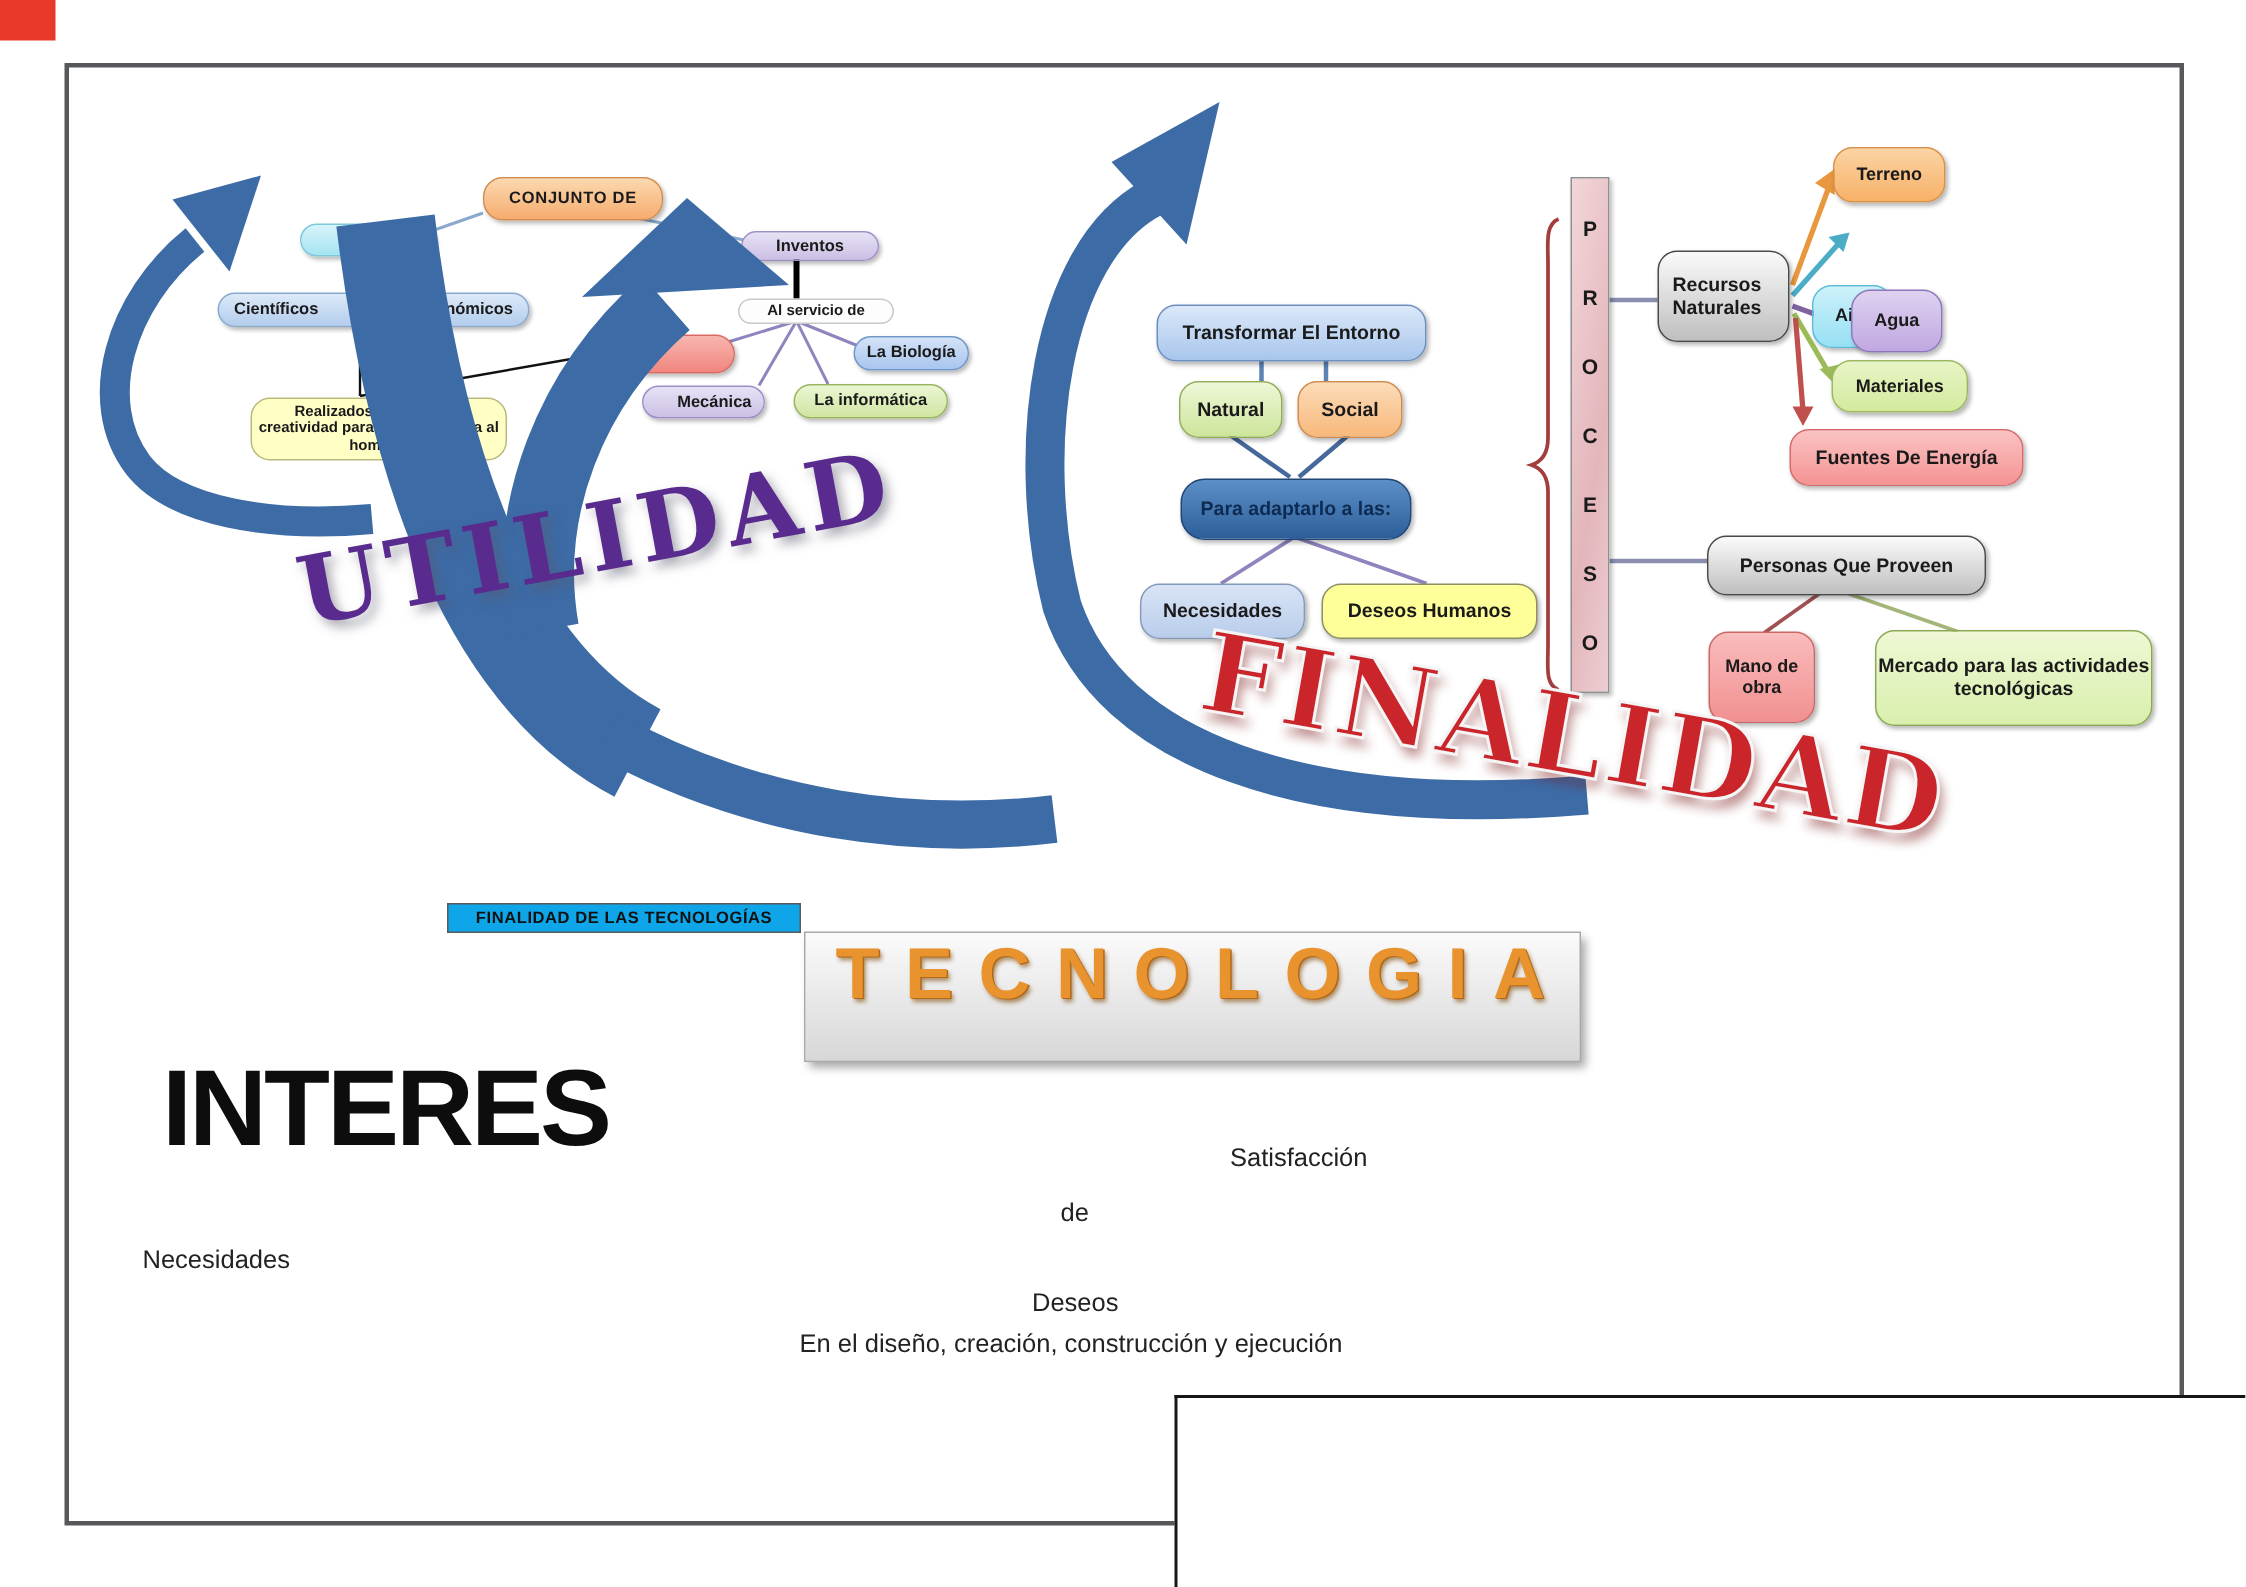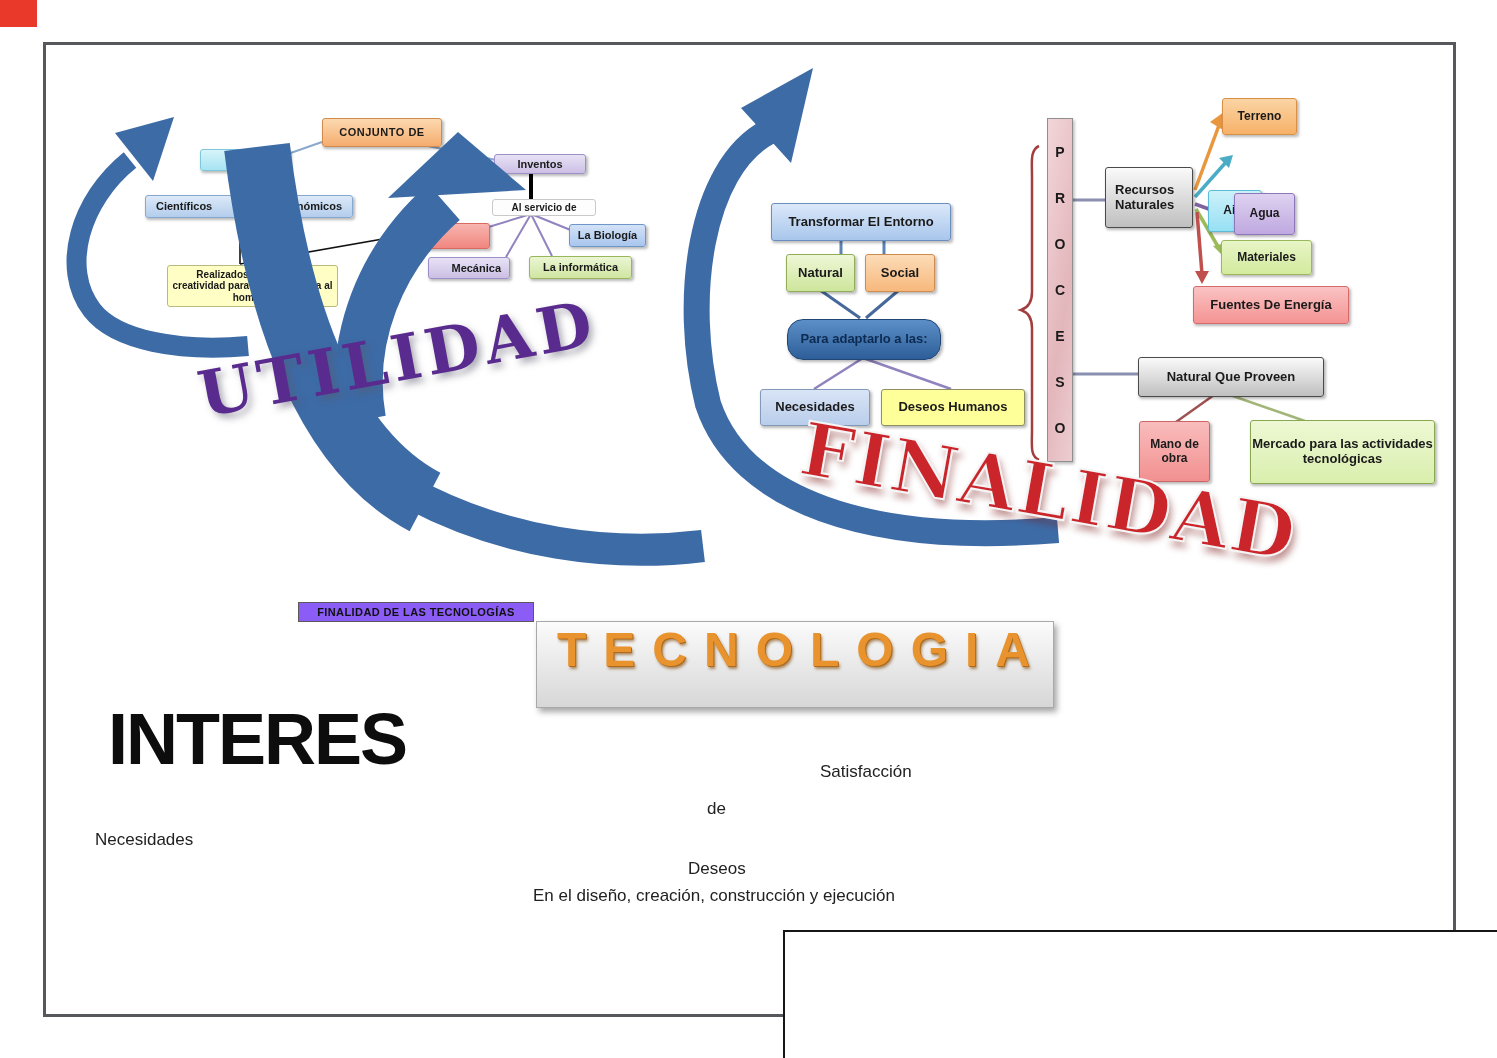--- a/index.html
+++ b/index.html
@@ -8,21 +8,21 @@
   .layer{position:absolute;left:0;top:0;width:1497px;height:1058px;pointer-events:none;}
   #page-border{position:absolute;left:43px;top:42px;width:1407px;height:969px;
                border:3px solid #57585b;z-index:0;}
   #corner-mark{position:absolute;left:0;top:0;width:37px;height:27px;background:#e8392b;z-index:7;}
   #overlay-box{position:absolute;left:783px;top:930px;width:714px;height:128px;background:#fff;
                border-top:2px solid #161616;border-left:2px solid #161616;z-index:6;}
   svg{position:absolute;left:0;top:0;}
   #svg-lines{z-index:1;}
   #svg-arrows{z-index:3;}
   .box{position:absolute;display:flex;align-items:center;justify-content:center;text-align:center;
-       font-weight:bold;color:#1a1a1a;border-radius:3px;z-index:2;
+       font-weight:bold;color:#1a1a1a;border-radius:13px;z-index:2;
        box-shadow:1.5px 2px 3px rgba(0,0,0,.28);line-height:1.15;}
   
   .b-conjunto{left:322px;top:118px;width:118px;height:27px;font-size:11px;letter-spacing:.5px;
     background:linear-gradient(#fcd9b0,#f5ac6e);border:1px solid #d18b4f;}
   .b-cyan{left:200px;top:149px;width:88px;height:20px;
     background:linear-gradient(#d7f4fa,#a6e4f2);border:1px solid #7fc8dc;}
   .b-cienteco{left:145px;top:182px;width:208px;height:23px;font-size:11px;
     background:linear-gradient(#dce9f8,#b3cdec);border:1px solid #87a9d0;justify-content:space-between;
     padding:0 10px;box-sizing:border-box;margin-top:13px;}
   .b-inventos{left:494px;top:154px;width:90px;height:18px;font-size:11px;
@@ -77,21 +77,21 @@
     background:linear-gradient(#eef8d4,#d9efad);border:1px solid #8aa84f;}
   
   .wordart{position:absolute;z-index:4;font-family:"DejaVu Serif",serif;font-weight:bold;white-space:nowrap;}
   #wa-utilidad{left:196px;top:322px;width:400px;text-align:center;font-size:63px;letter-spacing:5px;
     color:#5a2b8e;transform:rotate(-10.5deg);text-shadow:3px 5px 7px rgba(90,90,110,.5);}
   #wa-finalidad{left:798px;top:444px;width:452px;text-align:center;font-size:74px;letter-spacing:2px;
     color:#c9252b;transform:rotate(10deg);-webkit-text-stroke:2px #f5f5f5;
     text-shadow:4px 6px 7px rgba(120,20,20,.45);}
   #finalidad-label{position:absolute;left:298px;top:602px;width:234px;height:18px;z-index:2;
     border:1px solid #5a5a5a;display:flex;align-items:center;justify-content:center;
-    font-size:11px;font-weight:bold;letter-spacing:.4px;color:#111;background:#8b5cf6;}
+    font-size:11px;font-weight:bold;letter-spacing:.4px;color:#111;background:#0ea5e9;}
   #tecnologia-box{position:absolute;left:536px;top:621px;width:516px;height:85px;z-index:2;
     background:linear-gradient(#fbfbfb,#d7d7d7);border:1px solid #a9a9a9;
     box-shadow:3px 4px 6px rgba(0,0,0,.35);display:flex;align-items:flex-start;justify-content:center;}
   #tecnologia-text{font-size:48px;font-weight:bold;letter-spacing:17px;color:#e9932f;
     font-family:"Liberation Sans",sans-serif;padding-left:14px;
     text-shadow:1px 1px 0 #b06a1a,2px 3px 3px rgba(130,75,10,.6);}
   #interes{position:absolute;left:108px;top:698px;z-index:2;font-size:72px;font-weight:bold;
     letter-spacing:-2px;color:#0d0d0d;font-family:"Liberation Sans",sans-serif;}
   .freetext{position:absolute;z-index:2;font-size:17px;color:#222;}
   #t-satisfaccion{left:820px;top:762px;}
@@ -215,21 +215,21 @@
   <div class="box b-agua">
       <span>Agua</span>
     </div>
   <div class="box b-materiales">
       <span>Materiales</span>
     </div>
   <div class="box b-fuentes">
       <span>Fuentes De Energía</span>
     </div>
   <div class="box b-personas">
-      <span>Natural Que Proveen</span>
+      <span>Personas Que Proveen</span>
     </div>
   <div class="box b-mano">
       <span>Mano de obra</span>
     </div>
   <div class="box b-mercado">
       <span>Mercado para las actividades tecnológicas</span>
     </div>
 
   <svg id="svg-arrows" class="layer" width="1497" height="1058" viewBox="0 0 1497 1058">
     <g fill="#3d6ba6" stroke="none">

